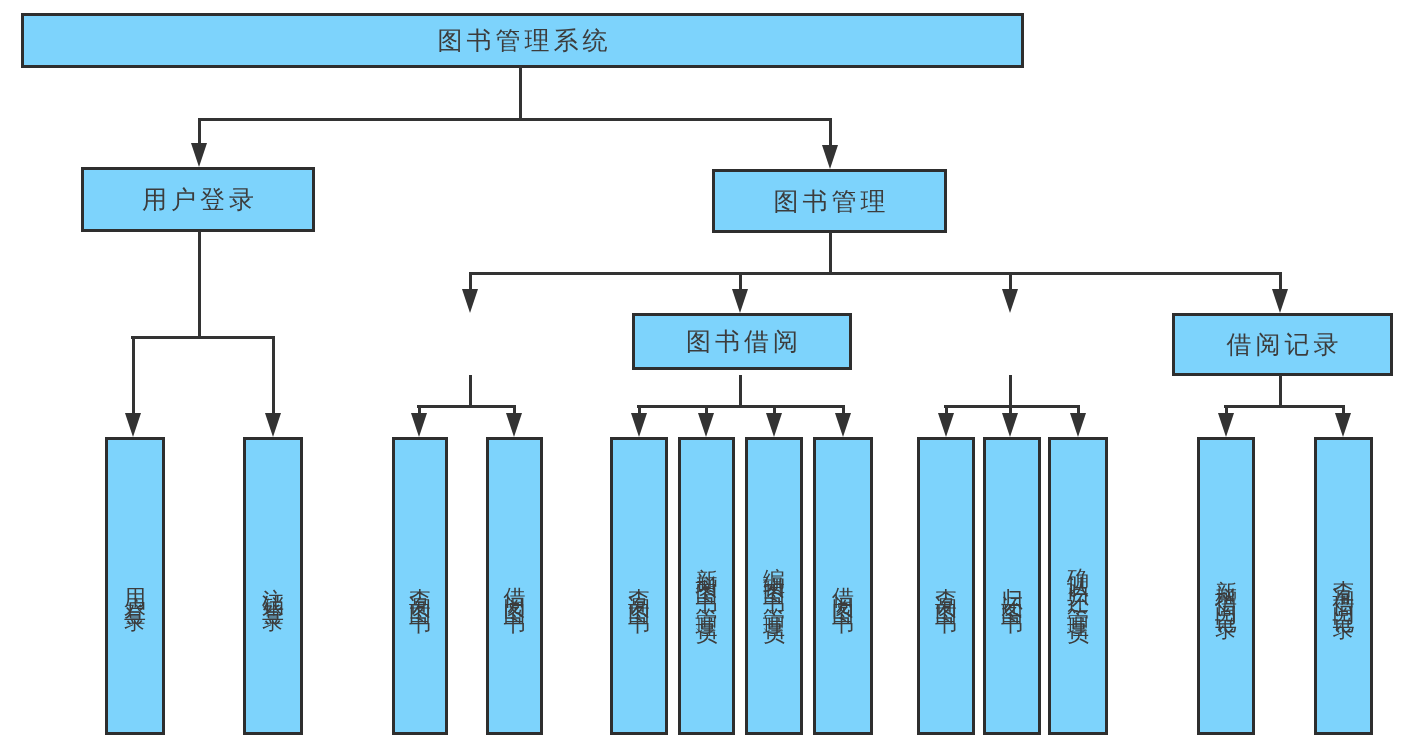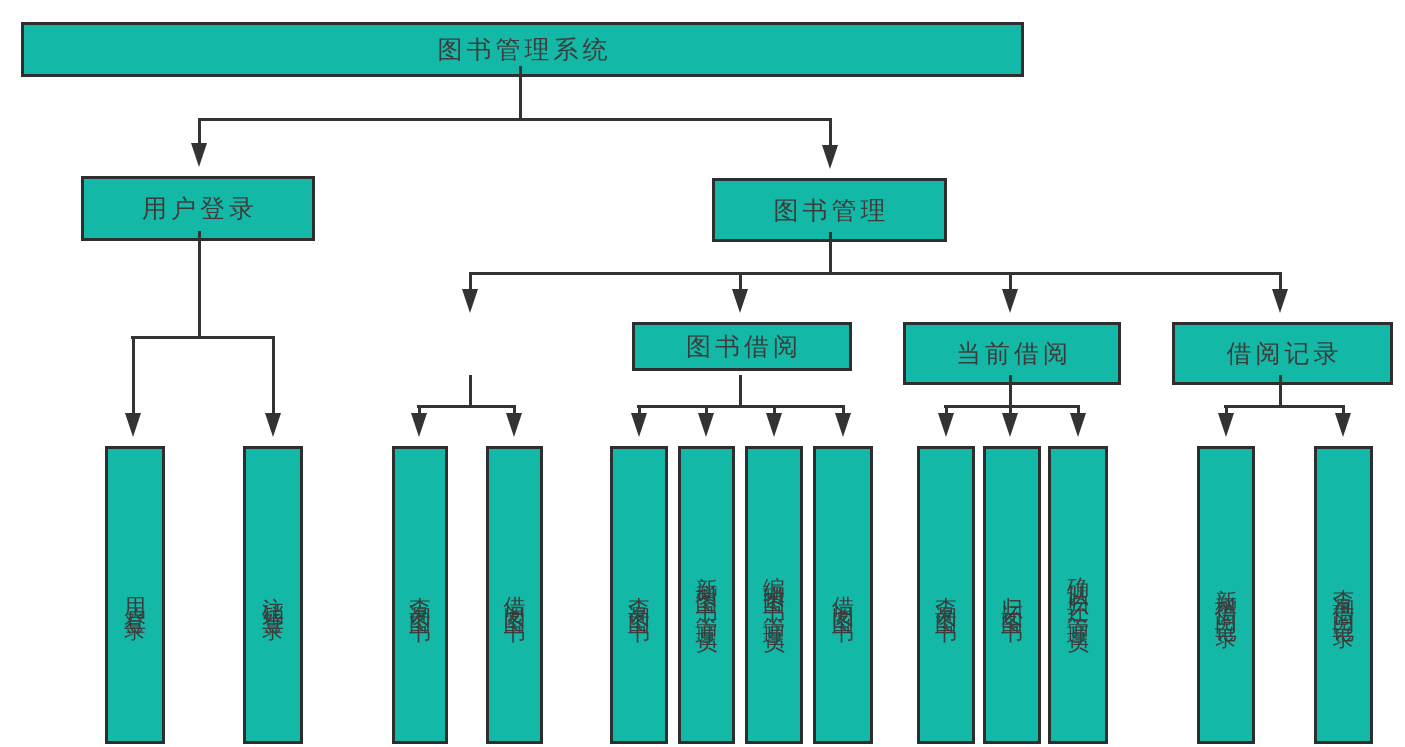--- a/index.html
+++ b/index.html
@@ -15,22 +15,22 @@
     font-family:"Liberation Sans","DejaVu Sans",sans-serif;
     width:1405px;height:747px;overflow:hidden;
   }
   #canvas{
     position:relative;width:1405px;height:747px;background:var(--bg);
   }
   .node{
     position:absolute;
     box-sizing:border-box;
     border:3px solid var(--border);
-    background:#14b8a6;
-    display:flex;align-items:center;justify-content:center;margin-top:9px;
+    background:#7dd3fc;
+    display:flex;align-items:center;justify-content:center;
   }
   .hlabel{
     font-size:25px;letter-spacing:4px;color:var(--text);
     white-space:nowrap;text-indent:4px;
   }
   .leaf{top:437px;height:298px;}
   .vlabel{
     writing-mode:vertical-rl;
     font-size:22px;letter-spacing:8px;color:var(--text);
     line-height:1;
@@ -57,25 +57,22 @@
     <span class="hlabel">图书管理系统</span>
   </div>
 
   <div class="node" style="left:81px;top:167px;width:234px;height:65px;">
     <span class="hlabel">用户登录</span>
   </div>
   <div class="node" style="left:712px;top:169px;width:235px;height:64px;">
     <span class="hlabel">图书管理</span>
   </div>
 
-  <div class="node" style="left:632px;top:313px;width:220px;height:49px;">
+  <div class="node" style="left:632px;top:313px;width:220px;height:57px;">
     <span class="hlabel">图书借阅</span>
-  </div>
-  <div class="node" style="left:903px;top:313px;width:218px;height:63px;">
-    <span class="hlabel">当前借阅</span>
   </div>
   <div class="node" style="left:1172px;top:313px;width:221px;height:63px;">
     <span class="hlabel">借阅记录</span>
   </div>
 
   <div class="node leaf" style="left:105px;width:60px;">
     <span class="vlabel">用户登录</span>
   </div>
   <div class="node leaf" style="left:243px;width:60px;">
     <span class="vlabel">注销登录</span>

